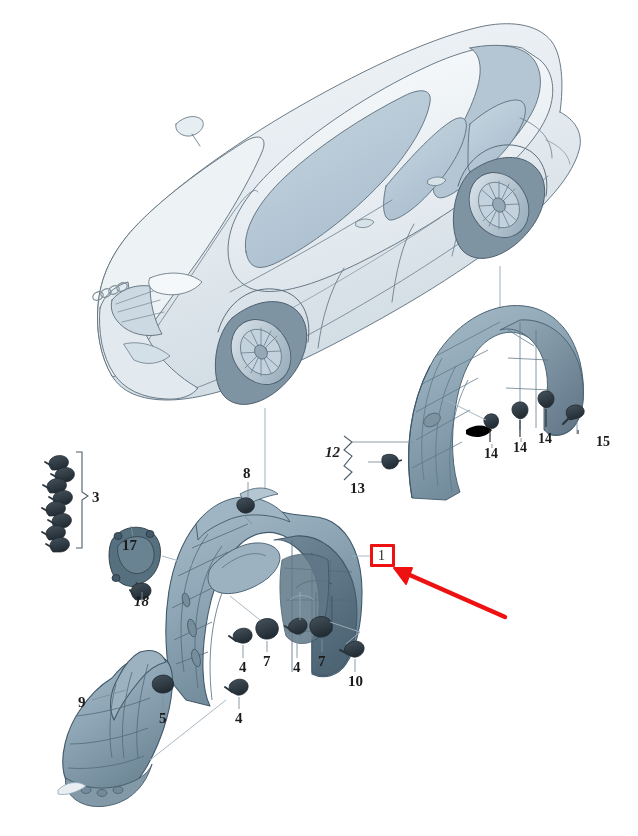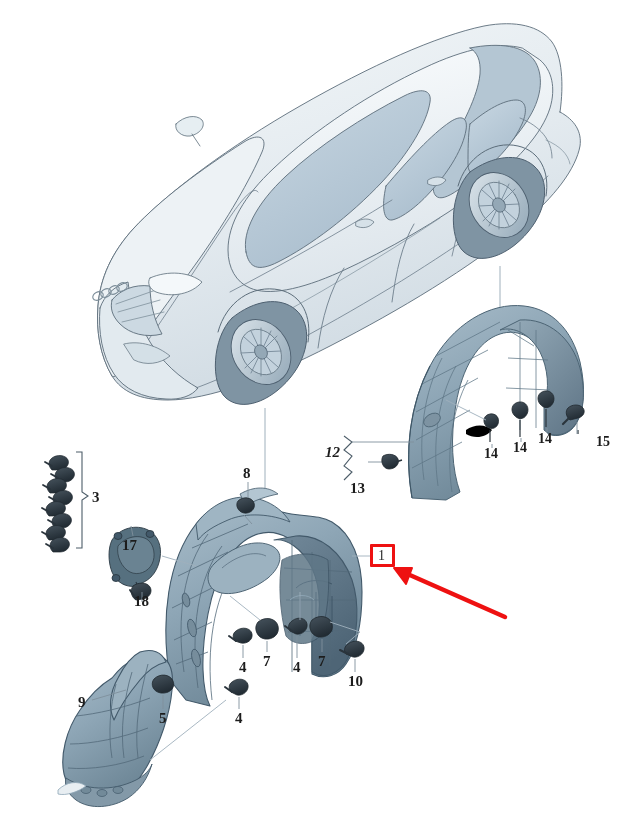--- a/index.html
+++ b/index.html
@@ -474,15 +474,15 @@
   <div class="callout sm" style="left:484px;top:447px;">14</div>
 
   <div class="callout sm" style="left:513px;top:441px;">14</div>
 
   <div class="callout sm" style="left:538px;top:432px;">14</div>
 
   <div class="callout sm" style="left:596px;top:435px;">15</div>
 
   <div class="callout" style="left:122px;top:506px;margin-top:32px;">17</div>
 
-  <div class="callout" style="left:134px;top:594px;">18</div>
+  <div class="callout" style="left:134px;top:594px;font-style:italic;">18</div>
 
 </div>
 
 </body></html>

